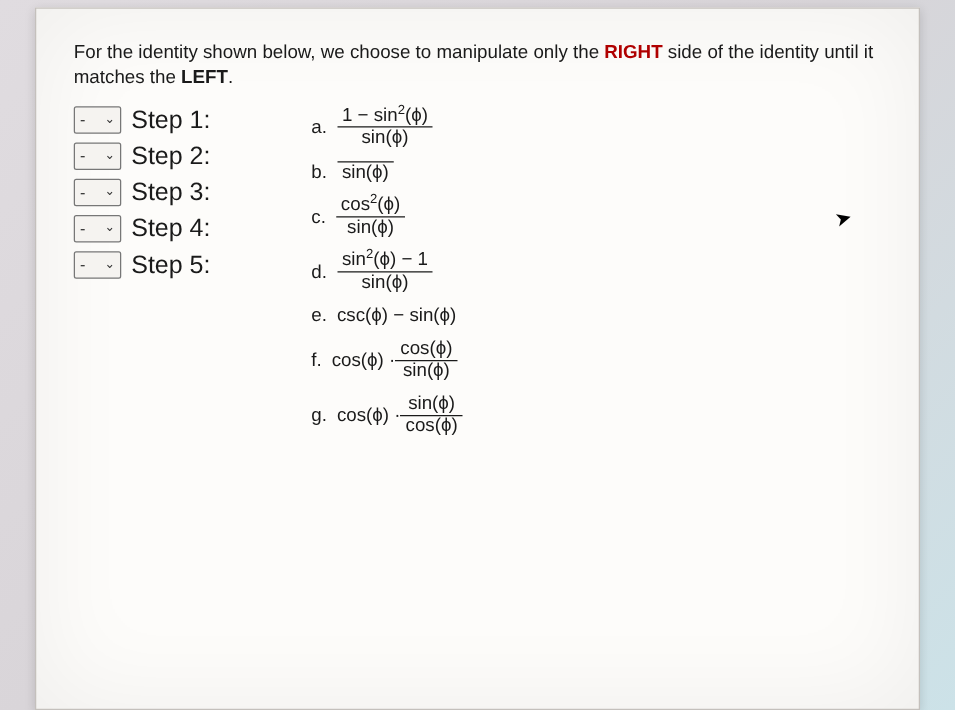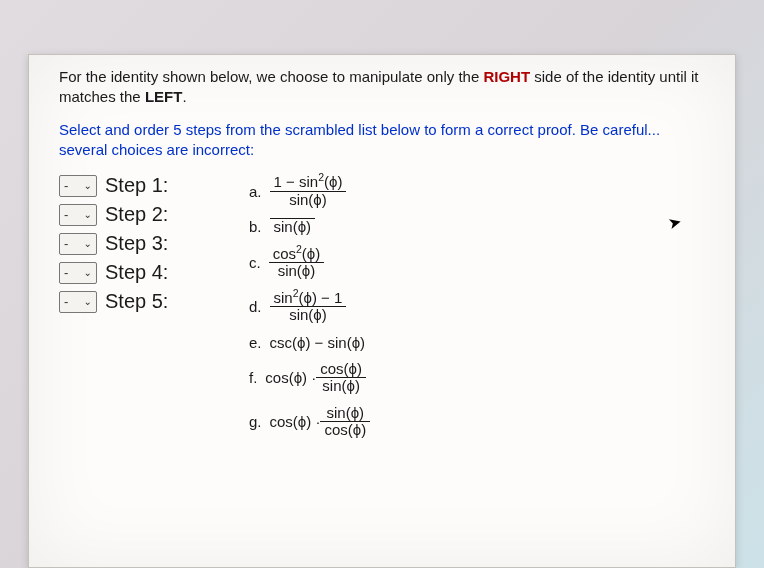--- a/index.html
+++ b/index.html
@@ -15,22 +15,21 @@
   }
   .paper {
     position: absolute;
     top: 6px;
     left: 28px;
     right: 28px;
     bottom: 0;
     background: #fdfcfa;
     border: 1px solid #c4c0bc;
     box-shadow: 0 2px 8px rgba(0,0,0,0.15), inset 0 0 80px rgba(0,0,0,0.06);
-    padding: 12px 30px 0 30px;
-    margin-top: 48px;
+    padding: 25px 30px 0 30px;
   }
   .intro {
     font-size: 15px;
     color: #1a1a1a;
     line-height: 1.35;
     margin-bottom: 12px;
   }
   .intro .kw-right { color: #b00000; font-weight: bold; }
   .intro .kw-left { font-weight: bold; }
   .identity {
@@ -112,21 +111,20 @@
 </head>
 <body>
 
 <div class="paper">
 
   <div class="intro">
     <span>For the identity shown below, we choose to manipulate only the </span><span class="kw-right">RIGHT</span><span> side of the identity until it matches the </span><span class="kw-left">LEFT</span><span>.</span>
   </div>
 
 
-  <div class="instr">Select and order 5 steps from the scrambled list below to form a correct proof. Be careful... several choices are incorrect:</div>
 
   <div class="body-row">
 
     <div class="steps-col">
       <div class="step-row">
         <div class="sel">
           <span class="dash">-</span>
           <span class="chev">⌄</span>
         </div>
         <span class="step-label">Step 1:</span>

